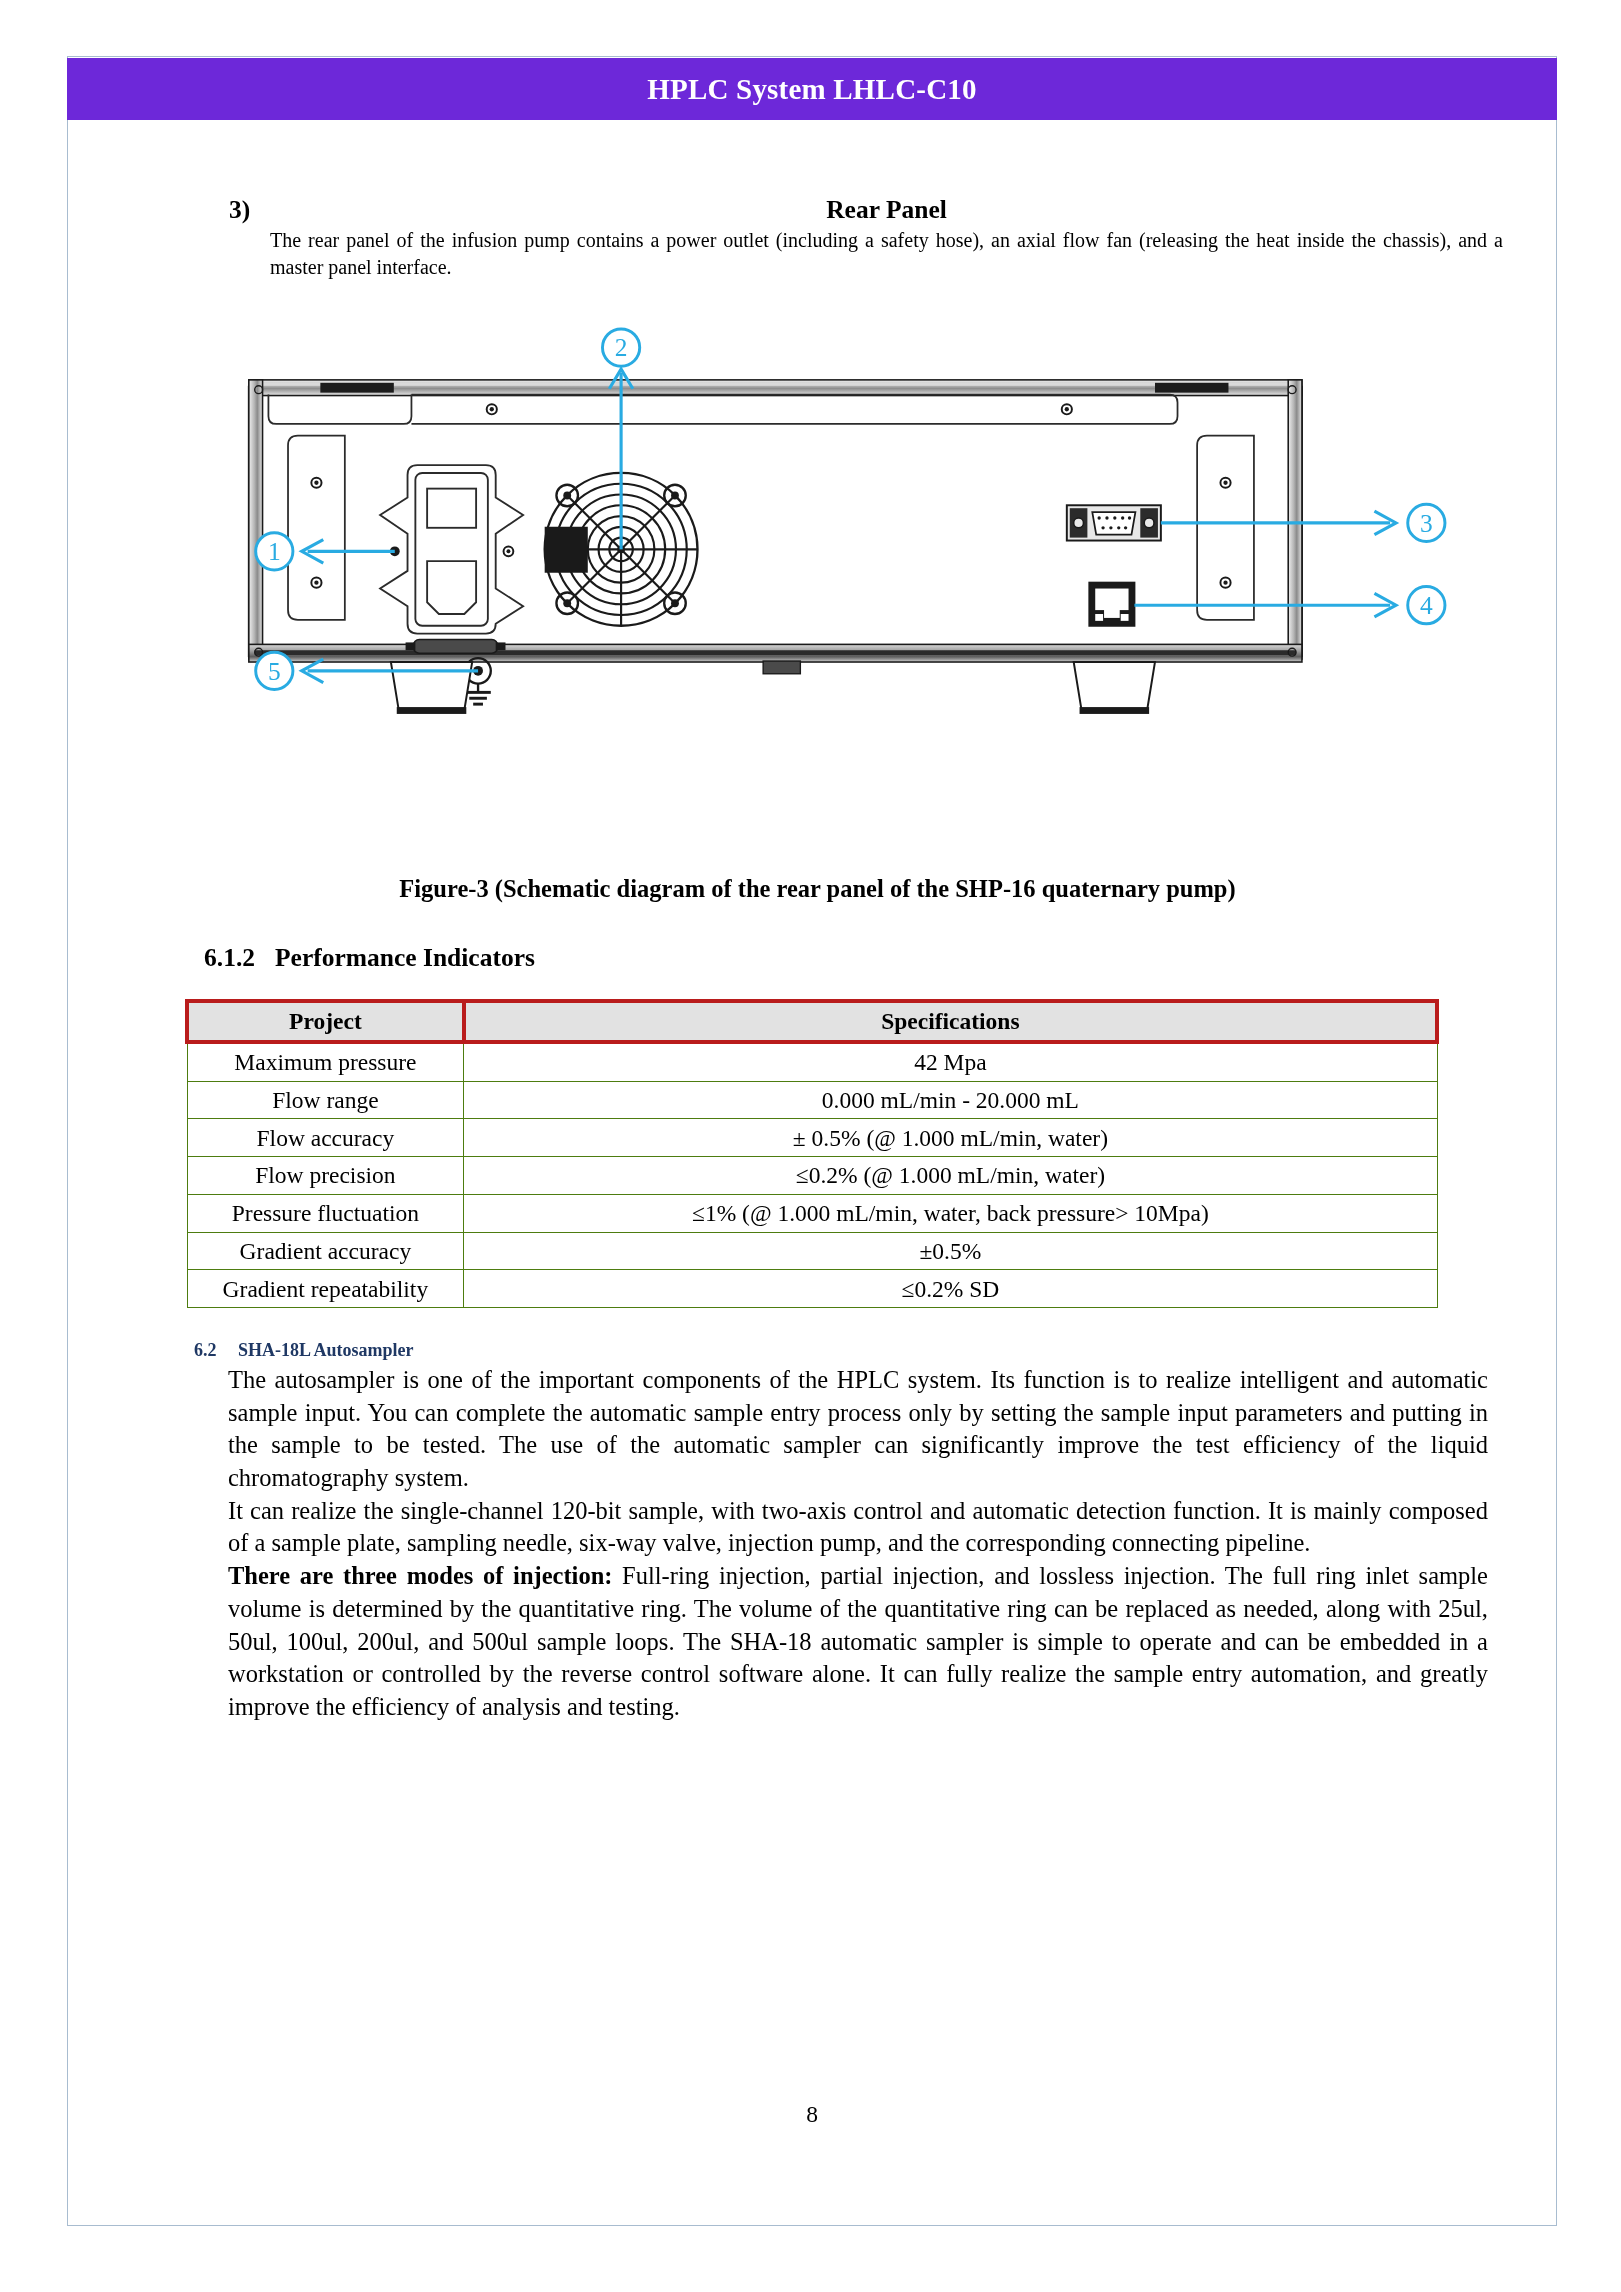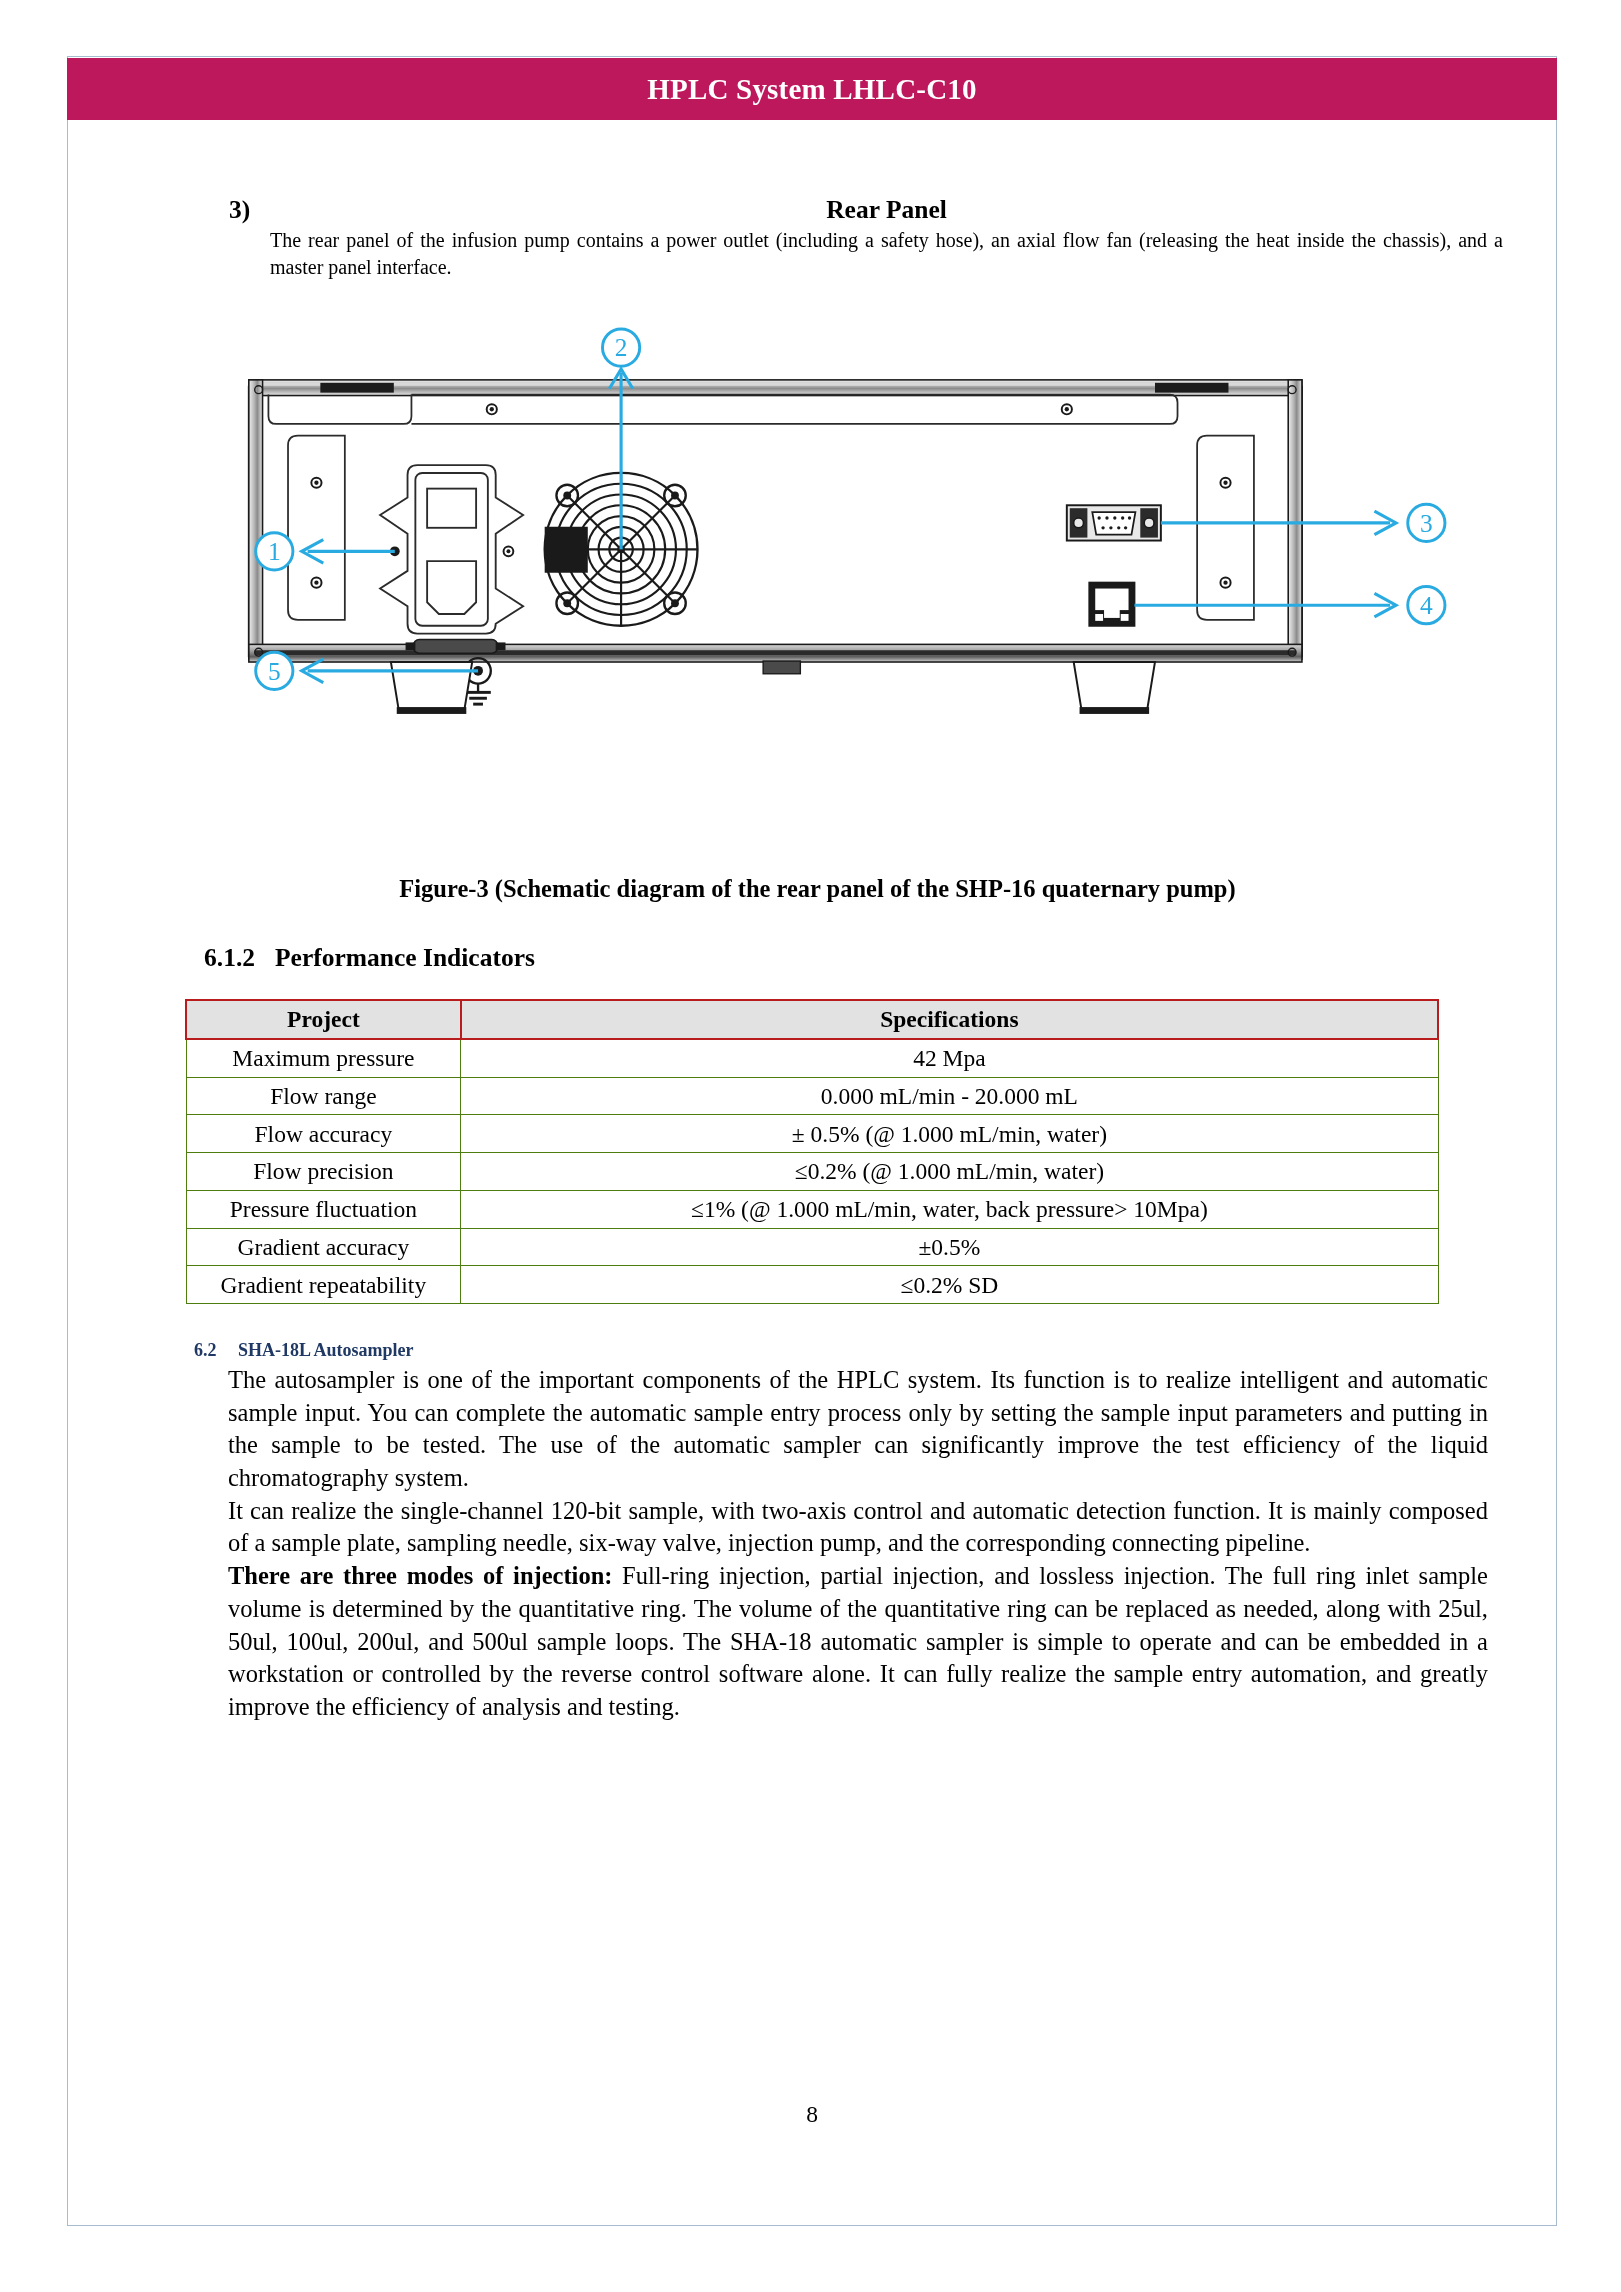--- a/index.html
+++ b/index.html
@@ -28,21 +28,21 @@
     background: #ffffff;
   }
 
   
   #doc-header {
     position: absolute;
     left: 67px;
     top: 58px;
     width: 1490px;
     height: 62px;
-    background: #be185d;
+    background: #6d28d9;
     display: flex;
     align-items: center;
     justify-content: center;
   }
   #doc-header .title {
     color: #ffffff;
     font-size: 29px;
     font-weight: bold;
     font-family: "Liberation Serif", serif;
     letter-spacing: 0.2px;
@@ -132,21 +132,21 @@
     border: 1px solid #4d7c0f;
     text-align: center;
     padding: 2.9px 5.9px;
     height: 31px;
     line-height: 1.12;
     font-weight: normal;
   }
   #spec-table thead th {
     background: #e2e2e2;
     font-weight: bold;
-    border: 2px solid #b91c1c;
+    border: 4px solid #b91c1c;
   }
   #spec-table .col-project { width: 261px; }
 
   
   #section-62 {
     position: absolute;
     left: 127px;
     top: 1220px;
     width: 1294px;
   }

